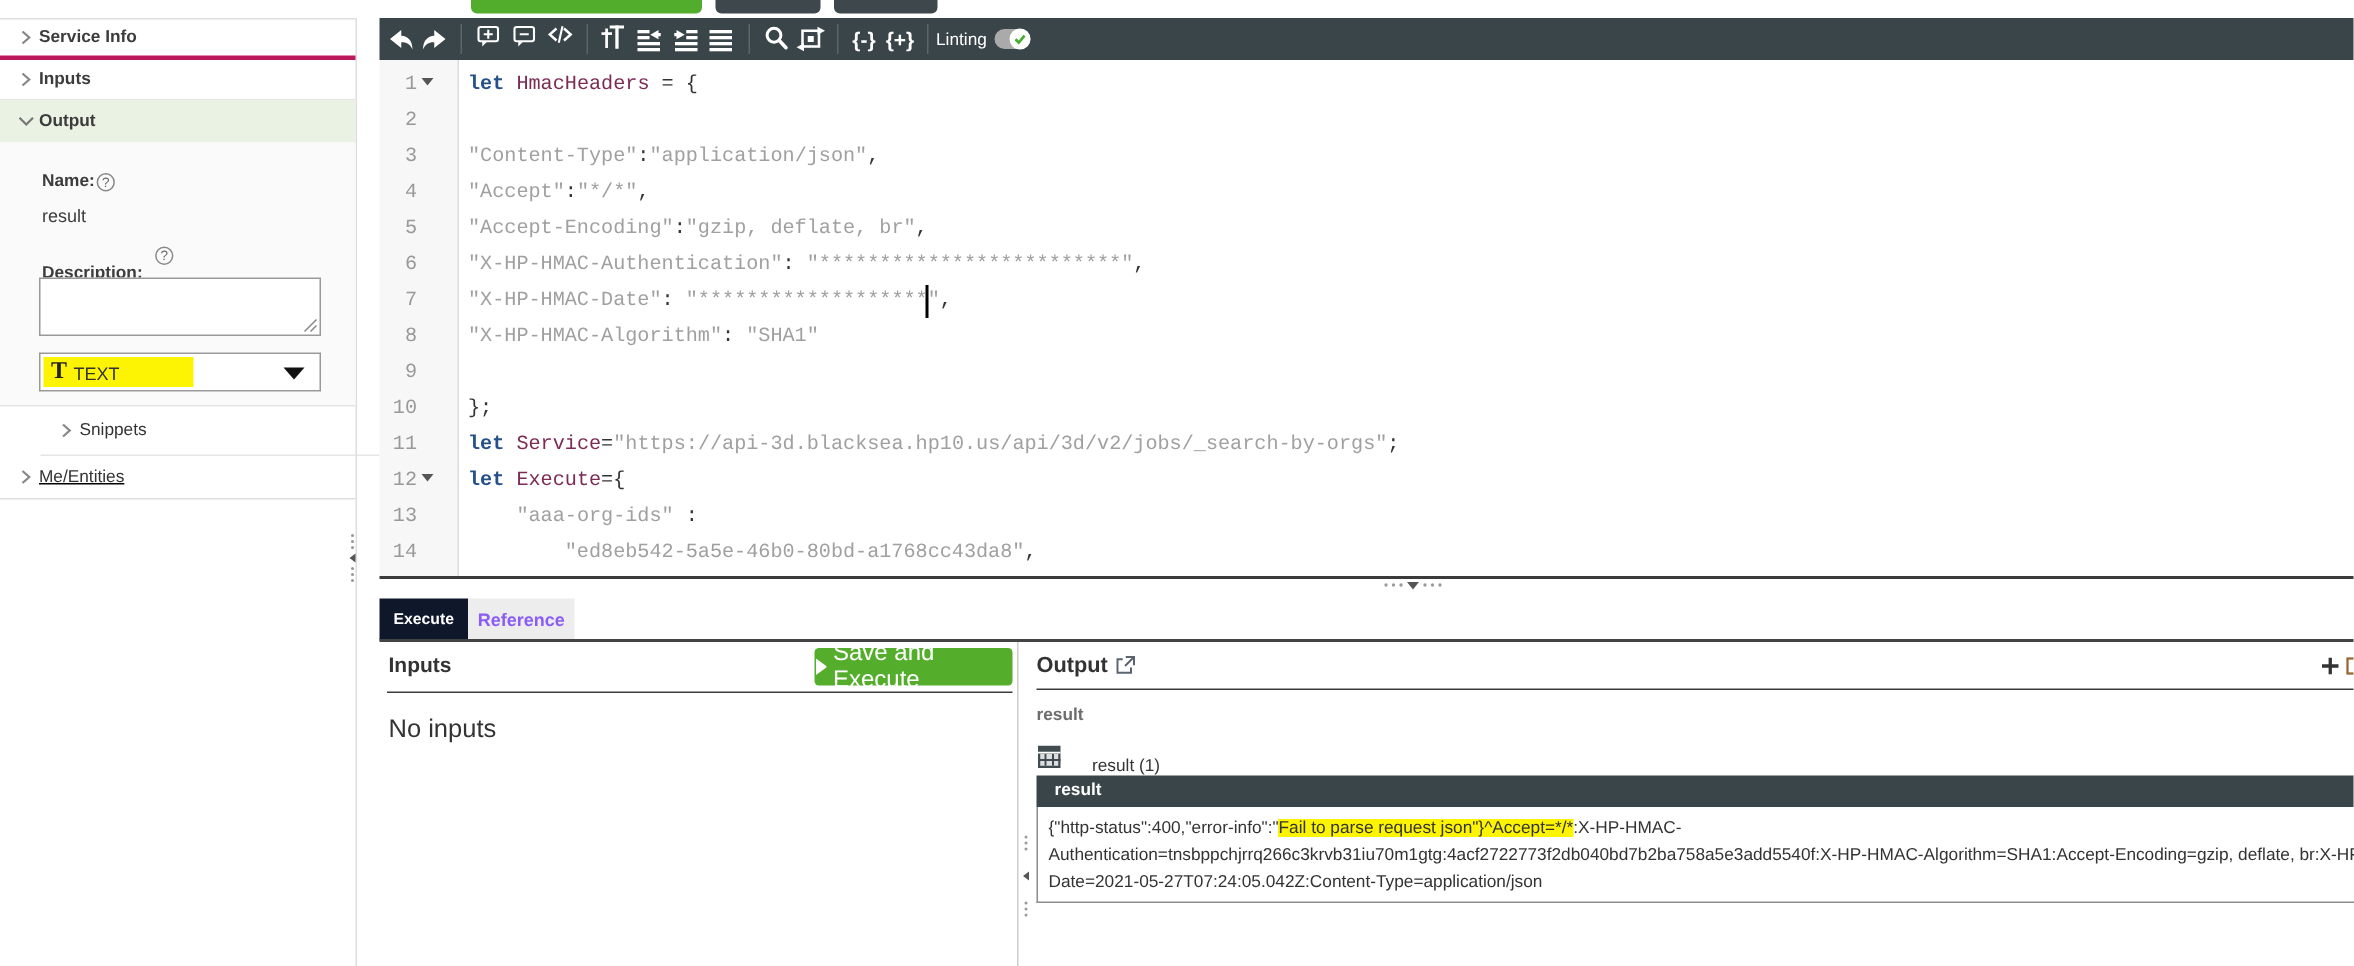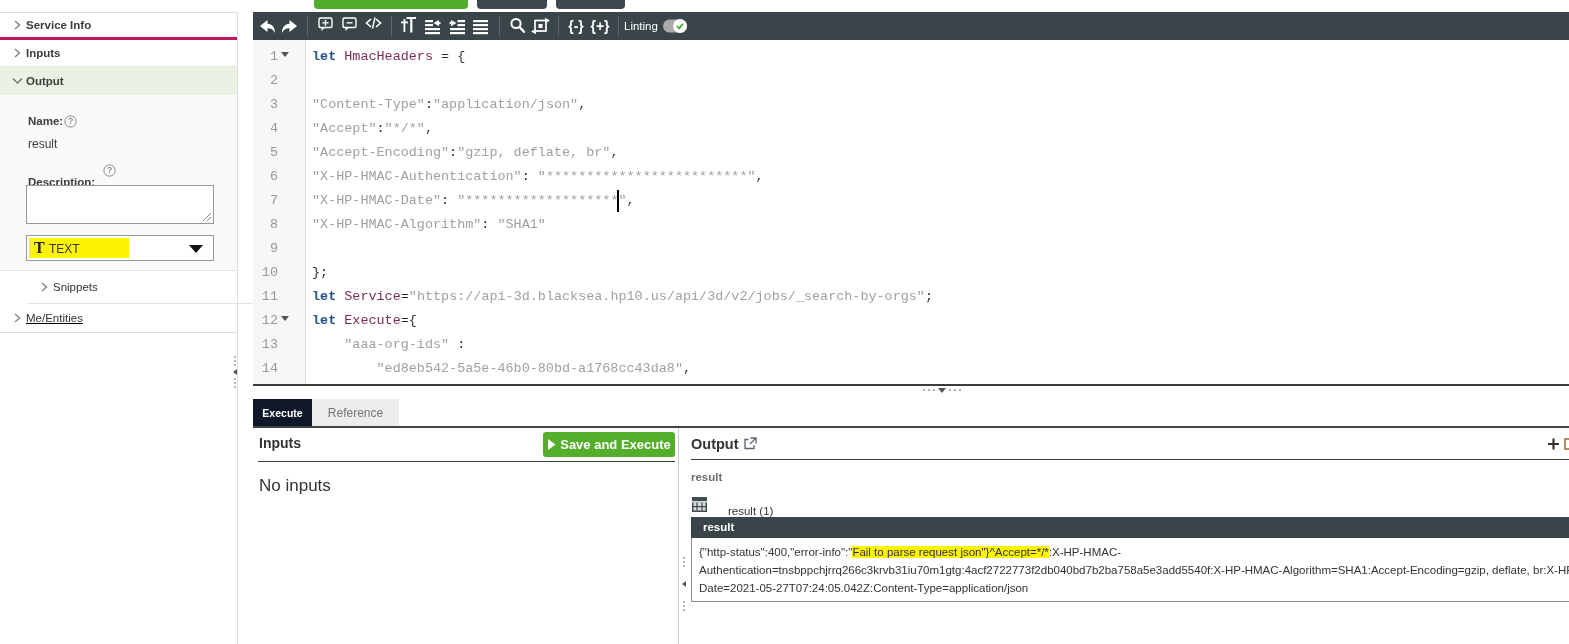--- a/index.html
+++ b/index.html
@@ -192,29 +192,29 @@
   <circle cx="2" cy="4" r="1.1" fill="#999"></circle>
     <circle cx="7" cy="4" r="1.1" fill="#999"></circle>
     <circle cx="12" cy="4" r="1.1" fill="#999"></circle>
   <path d="M16 2 L24 2 L20 7 Z" fill="#555"></path>
   <circle cx="28" cy="4" r="1.1" fill="#999"></circle>
     <circle cx="33" cy="4" r="1.1" fill="#999"></circle>
     <circle cx="38" cy="4" r="1.1" fill="#999"></circle>
 </svg>
 
 <div class="abs" style="left:253px; top:399px; width:59px; height:28px; background:#0f172a; color:#fff; font-size:10.5px; font-weight:bold; display:flex; align-items:center; justify-content:center;">Execute</div>
-<div class="abs" style="left:312px; top:399px; width:87px; height:28px; background:#ededed; color:#737373; font-size:12px; display:flex; align-items:center; justify-content:center;">Reference</div>
+<div class="abs" style="left:312px; top:399px; width:71px; height:28px; background:#ededed; color:#8b5cf6; font-size:12px; display:flex; align-items:center; justify-content:center;font-weight:bold;">Reference</div>
 <div class="abs" style="left:253px; top:426px; width:1316px; height:2px; background:#434343;"></div>
 
 <div class="abs" style="left:259px; top:435px; font-size:14px; font-weight:bold; color:#333;">Inputs</div>
 <div class="abs" style="left:543px; top:432px; width:132px; height:25px; background:#54ad2b; border-radius:3px; color:#fff; display:flex; align-items:center; justify-content:center;">
   <svg width="9" height="11" style="margin-right:4px;">
       <path d="M1 0 L8.5 5.5 L1 11 Z" fill="#fff"></path>
     </svg>
-  <span style="font-size:13px; font-weight:bold;">Save and Execute</span>
+  <span style="font-size:16px; font-weight:normal;">Save and Execute</span>
 </div>
 <div class="abs" style="left:258px; top:461px; width:417px; height:1px; background:#3c3c3c;"></div>
 <div class="abs" style="left:259px; top:476px; font-size:17px; color:#333;">No inputs</div>
 
 <div class="abs" style="left:678px; top:428px; width:1px; height:216px; background:#ccc;"></div>
 <svg class="abs" width="8" height="56" style="left:680px; top:556px;">
   <circle cx="4" cy="2" r="1" fill="#999"></circle>
     <circle cx="4" cy="6" r="1" fill="#999"></circle>
     <circle cx="4" cy="10" r="1" fill="#999"></circle>
   <path d="M6 25 L2 28 L6 31 Z" fill="#555"></path>

